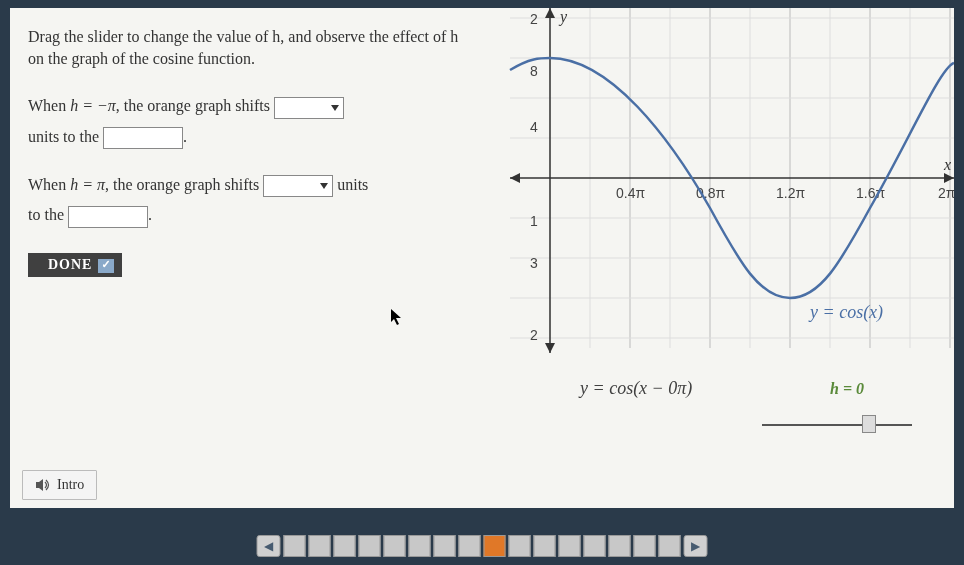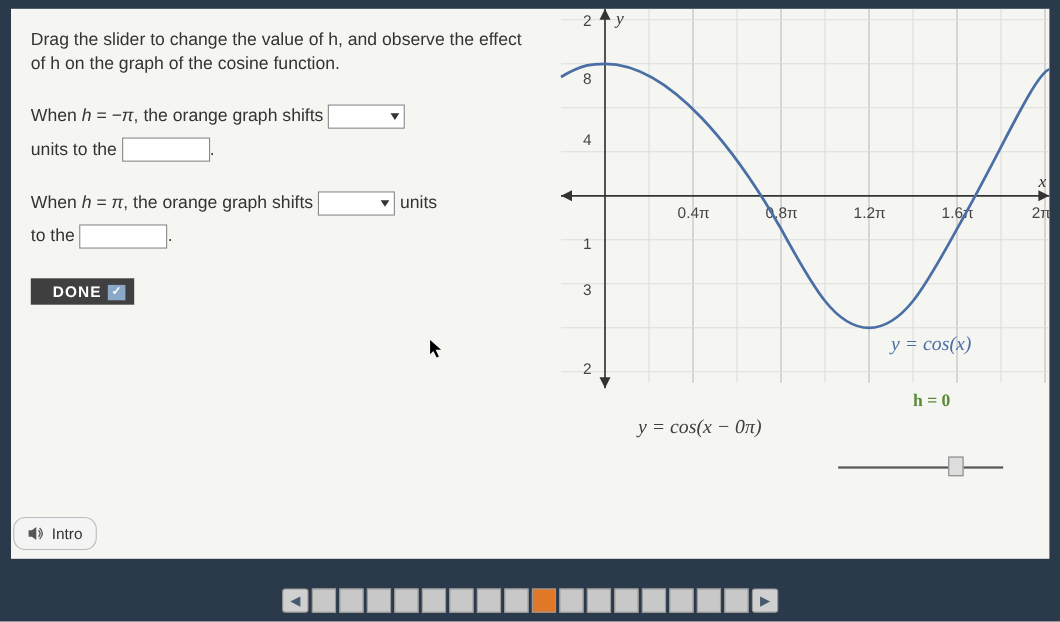--- a/index.html
+++ b/index.html
@@ -16,20 +16,21 @@
     width: 944px;
     height: 500px;
     margin: 8px 10px 0 10px;
     position: relative;
     display: flex;
   }
   .left-panel {
     width: 480px;
     padding: 18px 12px 12px 18px;
     position: relative;
+    font-family: Liberation Serif, serif;
   }
   .intro-text {
     font-size: 16px;
     color: #333;
     line-height: 1.35;
     margin-bottom: 22px;
   }
   .question-block {
     font-size: 16px;
     color: #333;
@@ -84,24 +85,24 @@
   }
   .done-btn .check::after {
     content: "✓";
     color: #fff;
     font-size: 11px;
     position: absolute;
     left: 3px; top: -1px;
   }
   .intro-btn {
     position: absolute;
-    bottom: 8px; left: 2px;
+    bottom: 8px; left: 12px;
     background: #f4f4f4;
     border: 1px solid #bbb;
-    border-radius: 11px;
+    border-radius: 1px;
     padding: 6px 12px;
     font-size: 14px;
     color: #333;
     display: flex;
     align-items: center;
     gap: 6px;
   }
   .speaker-icon {
     width: 16px; height: 14px;
     display: inline-block;
@@ -265,21 +266,21 @@
       <path class="curve-blue" d="M 20 62
            C 40 50, 50 50, 60 50
            C 120 50, 180 130, 220 200
            C 250 255, 270 290, 300 290
            C 330 290, 350 255, 380 200
            C 420 130, 450 60, 464 55"></path>
 
       <text x="320" y="310" class="eq-blue">y = cos(x)</text>
     </svg>
     <div style="position:absolute; top:370px; left:90px; font-family:'Times New Roman',serif; font-style:italic; font-size:18px; color:#404040;">y = cos(x − 0π)</div>
-    <div style="position:absolute; top:348px; right:90px; font-family:'Times New Roman',serif; font-weight:bold; font-size:16px; color:#5a8a3a;text-align:right;">h = 0</div>
+    <div style="position:absolute; top:372px; right:90px; font-family:'Times New Roman',serif; font-style:italic; font-weight:bold; font-size:16px; color:#5a8a3a;text-align:right;">h = 0</div>
     <div class="slider-track">
       <div class="slider-thumb"></div>
     </div>
   </div>
 </div>
 
 <div class="bottom-nav">
   <div class="nav-arrow">◀</div>
   <div id="nav-boxes" style="display:flex; gap:3px;">
       <div class="nav-box"></div>

